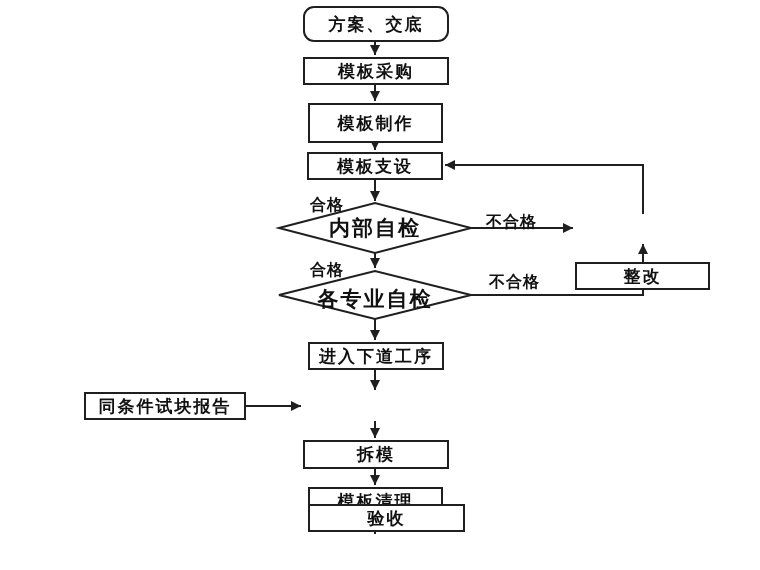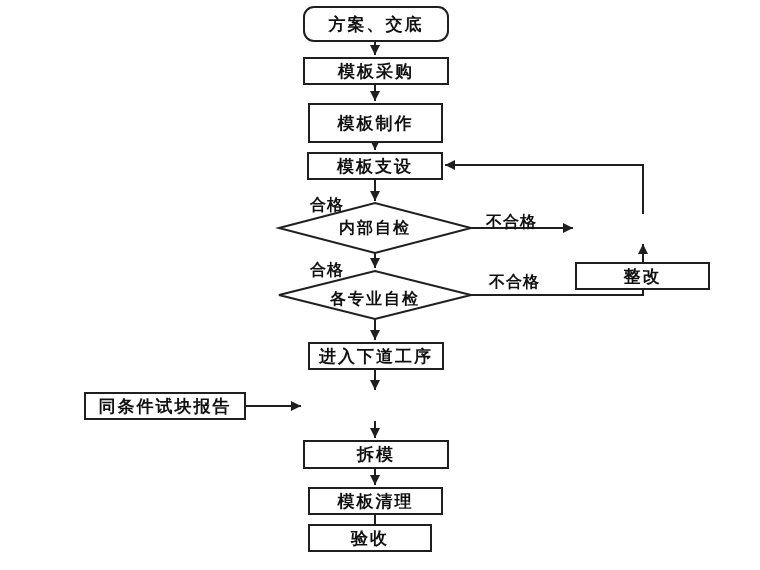--- a/index.html
+++ b/index.html
@@ -28,21 +28,21 @@
     justify-content: center;
     font-size: 17px;
     letter-spacing: 2px;
     white-space: nowrap;
   }
   .dlabel {
     position: absolute;
     display: flex;
     align-items: center;
     justify-content: center;
-    font-size: 16px;
+    font-size: 21px;
     letter-spacing: 2px;
     white-space: nowrap;
   }
   .elabel {
     position: absolute;
     font-size: 16px;
     letter-spacing: 1px;
     white-space: nowrap;
     margin-top: 8px;
   }
@@ -83,21 +83,21 @@
   <div class="node" style="left:308px; top:103px; width:135px; height:40px;">模板制作</div>
   <div class="node" style="left:307px; top:152px; width:136px; height:28px;">模板支设</div>
 
   <div class="dlabel" style="left:300px; top:217px; width:150px; height:22px;">内部自检</div>
   <div class="dlabel" style="left:290px; top:288px; width:170px; height:22px;">各专业自检</div>
 
   <div class="node" style="left:308px; top:342px; width:136px; height:28px;font-family:Liberation Mono, monospace;">进入下道工序</div>
   <div class="node" style="left:84px;  top:392px; width:162px; height:28px;">同条件试块报告</div>
   <div class="node" style="left:308px; top:487px; width:135px; height:28px;">模板清理</div>
   <div class="node" style="left:303px; top:440px; width:146px; height:29px;">拆模</div>
-  <div class="node" style="left:308px; top:524px; width:124px; height:28px;">验收</div>
+  <div class="node" style="left:308px; top:504px; width:157px; height:28px;">验收</div>
   <div class="node" style="left:575px; top:214px; width:135px; height:28px;margin-top:48px;">整改</div>
 
   <div class="elabel" style="left:310px; top:187px;">合格</div>
   <div class="elabel" style="left:310px; top:252px;">合格</div>
   <div class="elabel" style="left:486px; top:204px;">不合格</div>
   <div class="elabel" style="left:489px; top:264px;">不合格</div>
 
 </div>
 
 </body></html>

